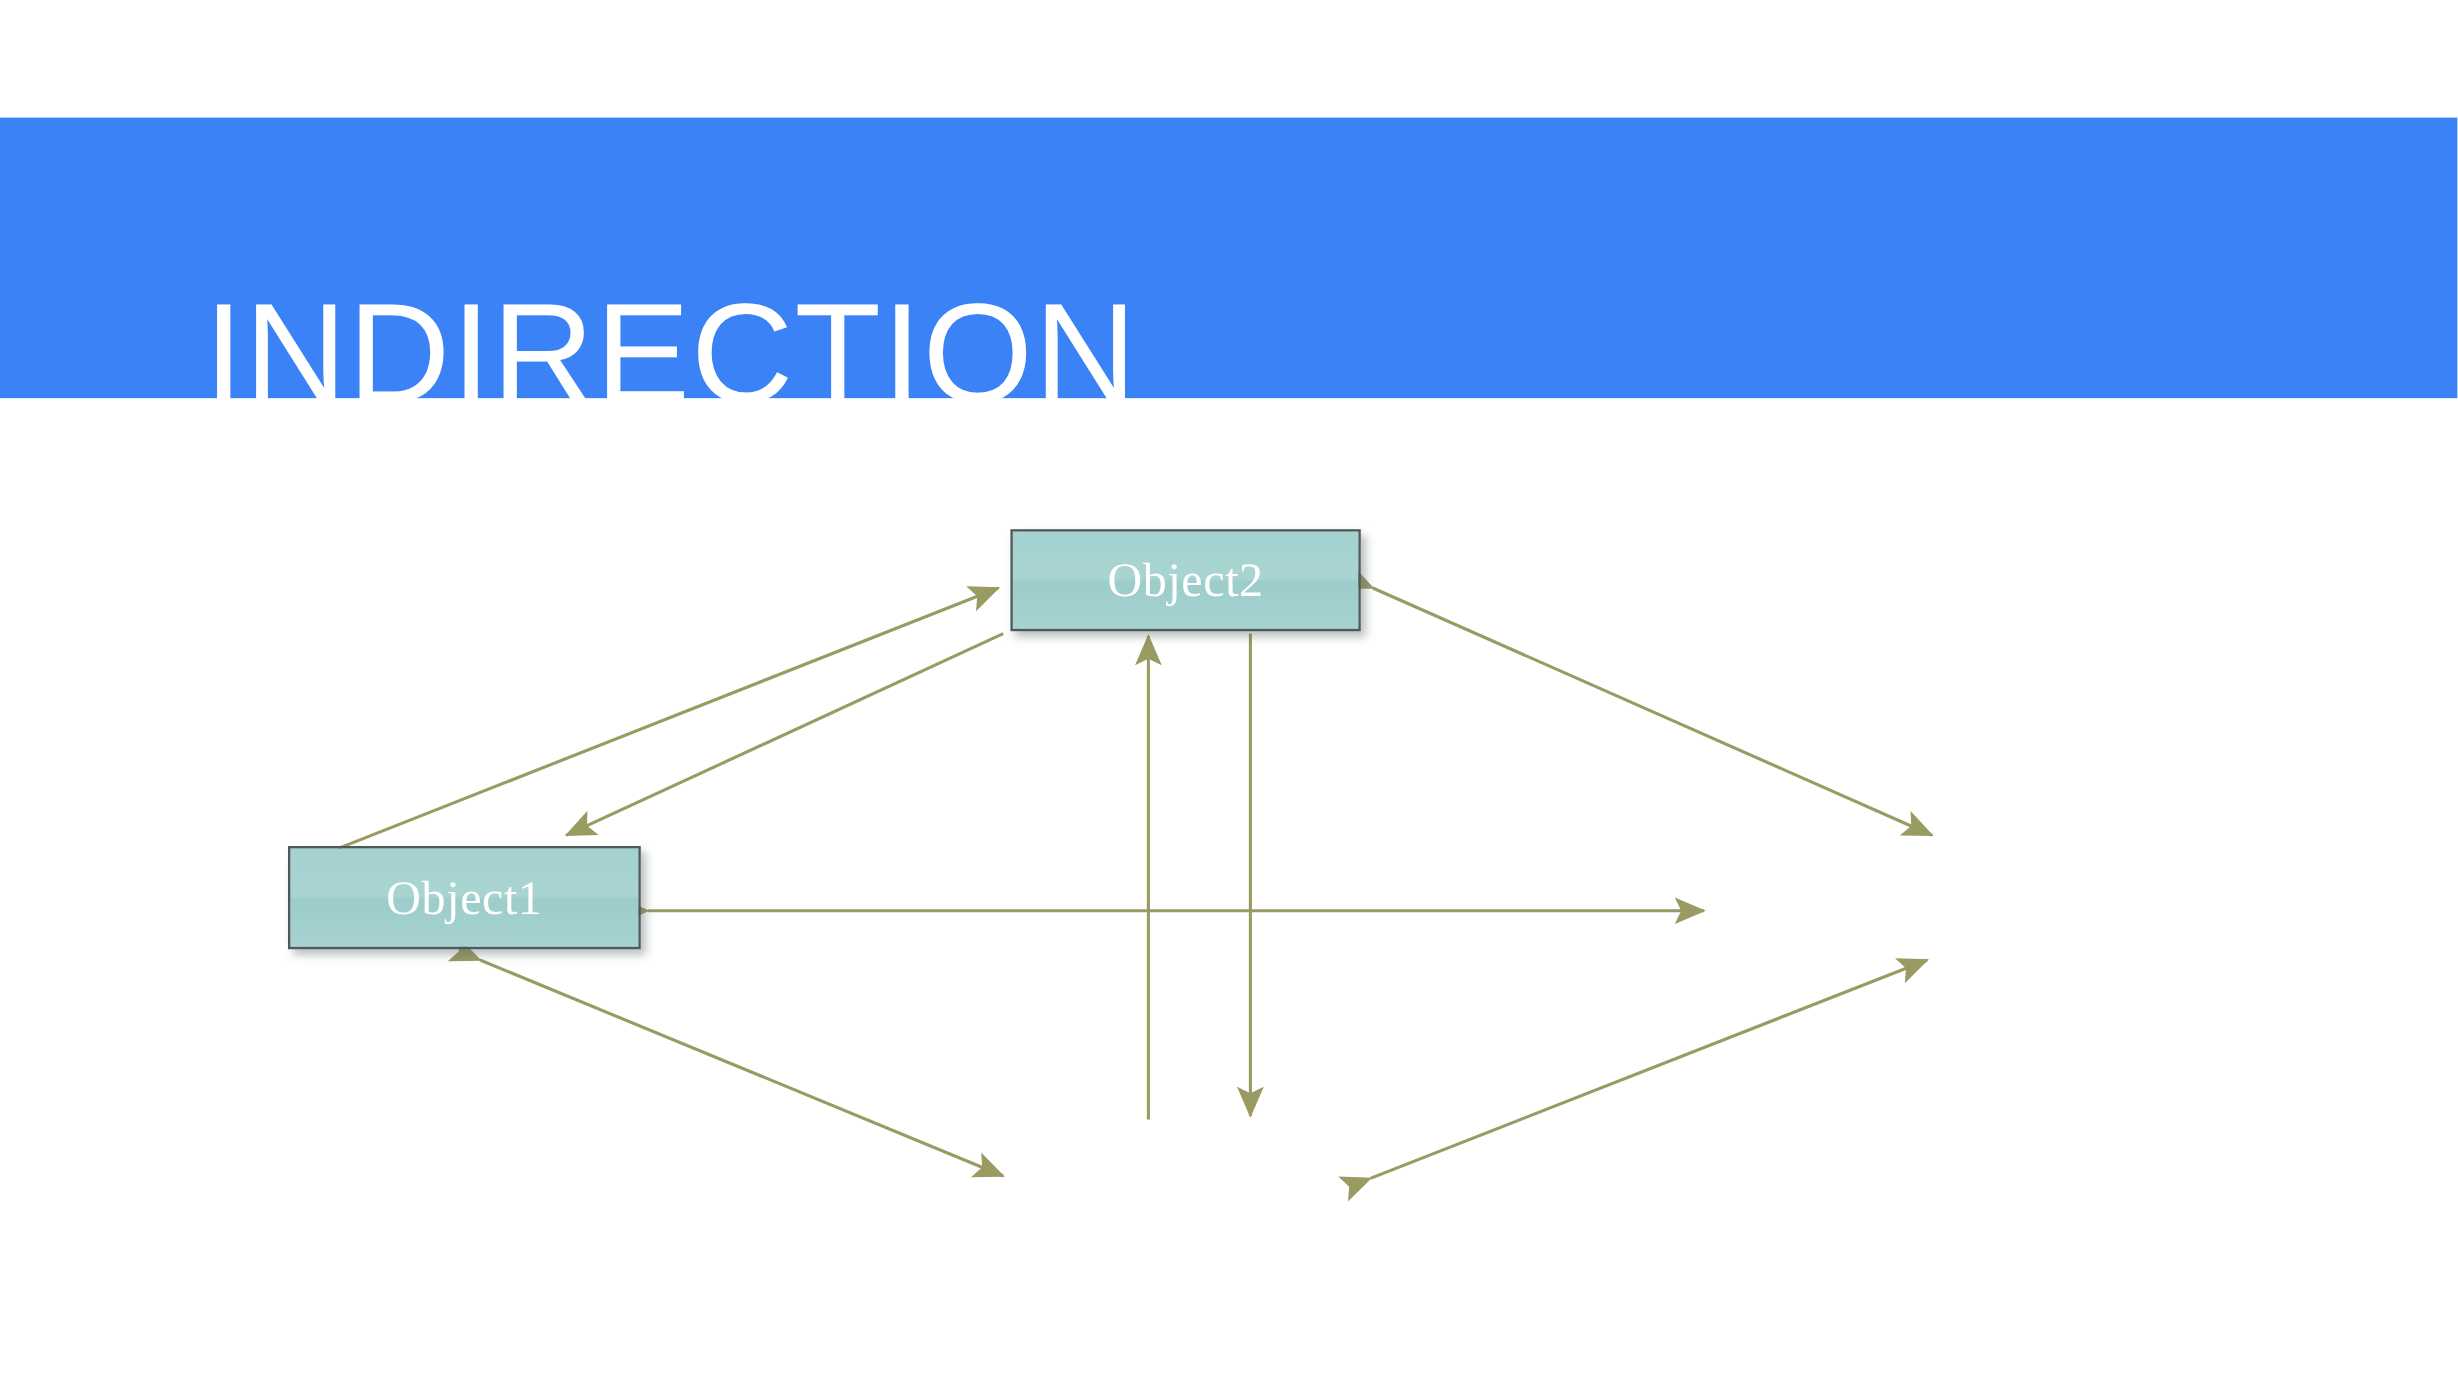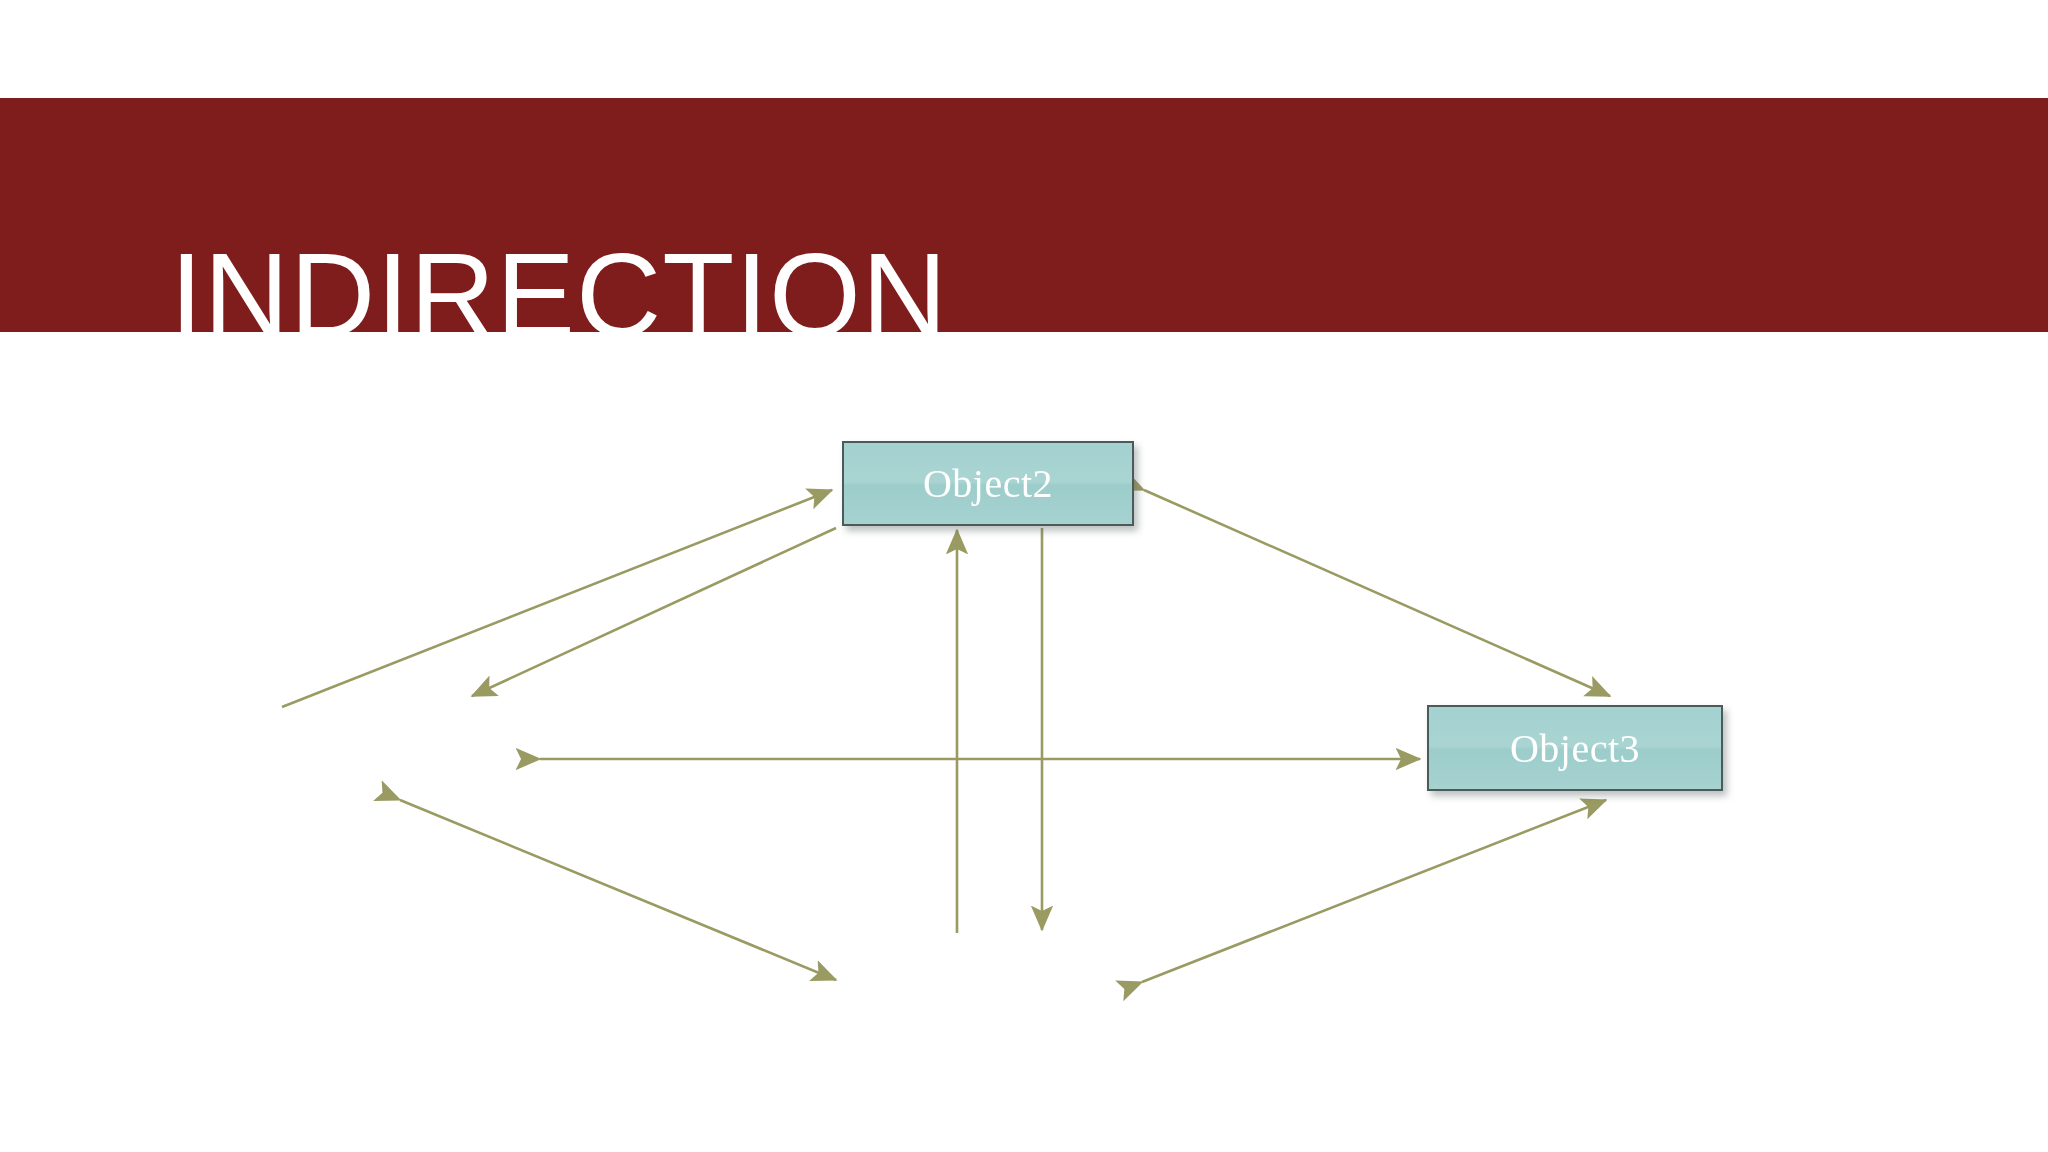--- a/index.html
+++ b/index.html
@@ -23,21 +23,21 @@
     overflow: hidden;
   }
 
   
   #title-banner {
     position: absolute;
     left: 0;
     top: 98px;
     width: 2048px;
     height: 234px;
-    background: #7f1d1d;
+    background: #3b82f6;
   }
   #title-text {
     position: absolute;
     left: 170px;
     top: 138px;
     font-family: "Liberation Sans", sans-serif;
     font-size: 118px;
     font-weight: 400;
     letter-spacing: 1px;
     color: #ffffff;
@@ -118,24 +118,24 @@
         <line x1="400" y1="468" x2="836" y2="648" marker-start="url(#ah)" marker-end="url(#ah)"></line>
 
         <line x1="1142" y1="650" x2="1606" y2="468" marker-start="url(#ah)" marker-end="url(#ah)"></line>
 
         <line x1="957" y1="601" x2="957" y2="198" marker-end="url(#ah)"></line>
 
         <line x1="1042" y1="196" x2="1042" y2="598" marker-end="url(#ah)"></line>
       </g>
     </svg>
 
+    <div class="node" id="node-object1">
+      <span class="node-label">Object1</span>
+    </div>
 
     <div class="node" id="node-object2">
       <span class="node-label">Object2</span>
     </div>
 
-    <div class="node" id="node-object3">
-      <span class="node-label">Object3</span>
-    </div>
 
 
   </div>
 </div>
 
 </body></html>

